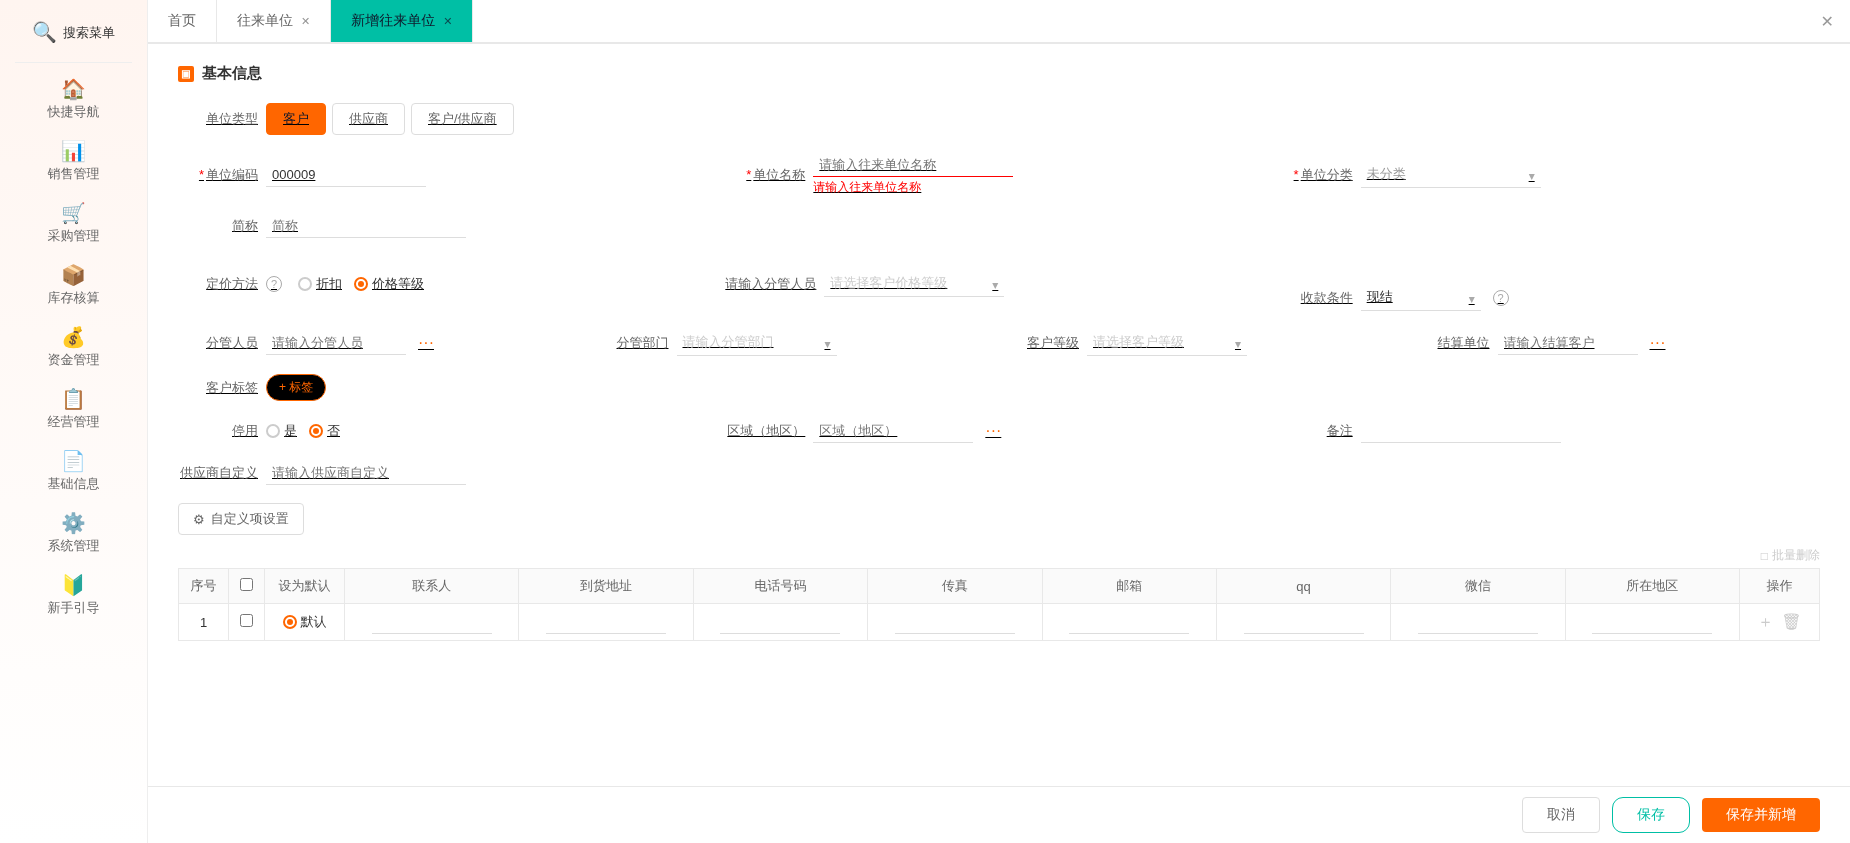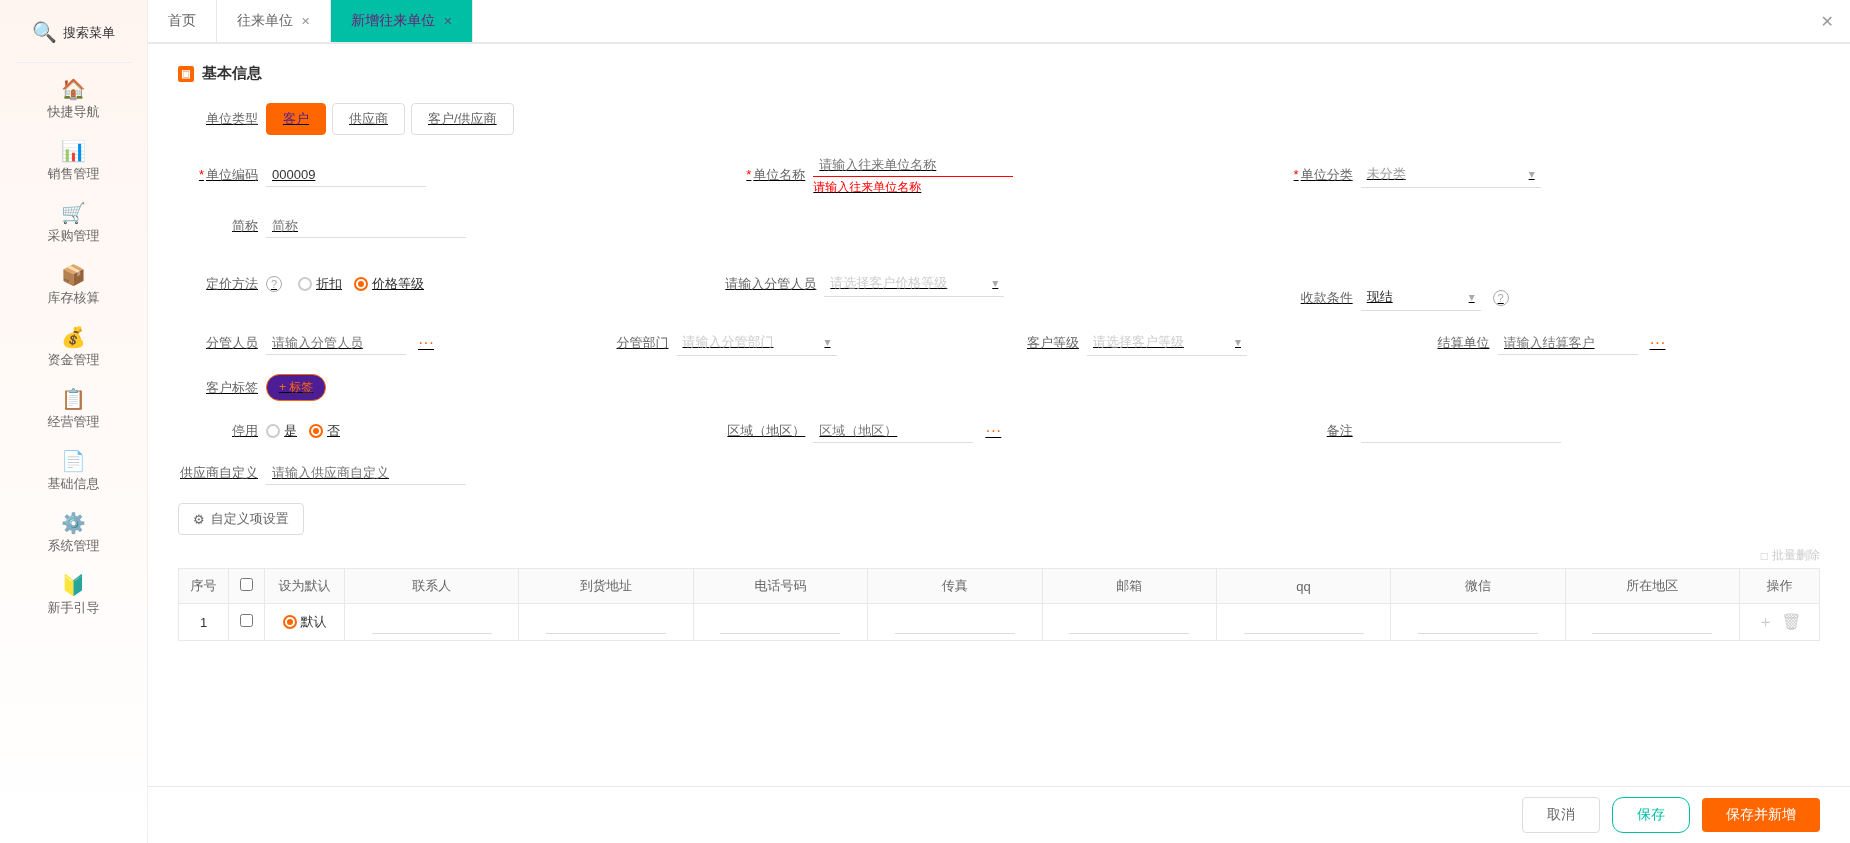--- a/index.html
+++ b/index.html
@@ -57,21 +57,21 @@
       padding: 0 20px;
       height: 100%;
       cursor: pointer;
       font-size: 14px;
       color: #666;
       border-right: 1px solid #e8e8e8;
       gap: 8px;
     }
     .tab.active {
       background: #00bfa5;
-      color: #701a75;
+      color: #0f172a;
       font-weight: 500;
     }
     .tab .close-icon { font-size: 11px; opacity: 0.7; }
     .tab-close-btn {
       margin-left: auto;
       padding-right: 16px;
       color: #999;
       cursor: pointer;
       font-size: 16px;
     }
@@ -135,21 +135,21 @@
       font-size: 13px;
       padding: 4px 6px;
       color: #333;
       background: transparent;
       min-width: 120px;
     }
     .form-input.error { border-bottom-color: #f00; }
     .error-msg { color: #f00; font-size: 12px; margin-top: 2px; }
     .form-select {
       display: flex;
-      align-items: center;
+      align-items: flex-end;
       border-bottom: 1px solid #ddd;
       padding: 4px 6px;
       cursor: pointer;
       min-width: 140px;
       font-size: 13px;
       color: #999;
     }
     .form-select .select-text { flex: 1; }
     .chevron { color: #aaa; font-size: 12px; }
 
@@ -164,21 +164,21 @@
       border: 1px solid #ddd;
       border-radius: 4px;
       background: #fff;
       cursor: pointer;
       font-size: 13px;
       color: #666;
     }
     .unit-type-btn.active {
       background: #f60;
       border-color: #f60;
-      color: #4c1d95;
+      color: #0f172a;
     }
 
     
     .radio-group { display: flex; align-items: center; gap: 12px; }
     .radio-item { display: flex; align-items: center; gap: 4px; cursor: pointer; font-size: 13px; color: #333; }
     .radio-circle {
       width: 14px; height: 14px;
       border-radius: 50%;
       border: 2px solid #ccc;
       display: flex; align-items: center; justify-content: center;
@@ -192,21 +192,21 @@
     }
 
     
     .tag-add-btn {
       border: 1px solid #f60;
       color: #f60;
       border-radius: 20px;
       padding: 4px 12px;
       font-size: 12px;
       cursor: pointer;
-      background: #4c1d95;
+      background: #000000;
       display: flex;
       align-items: center;
       gap: 4px;
     }
 
     
     .more-btn { color: #f60; cursor: pointer; font-size: 16px; padding: 0 4px; }
 
     
     .tooltip-icon {

